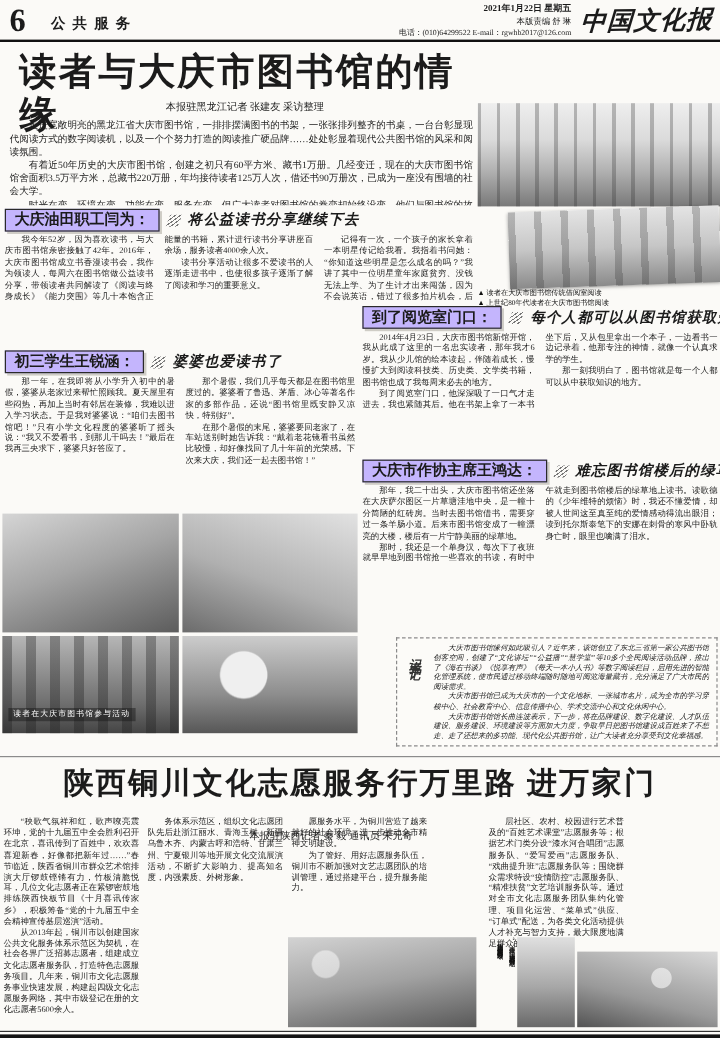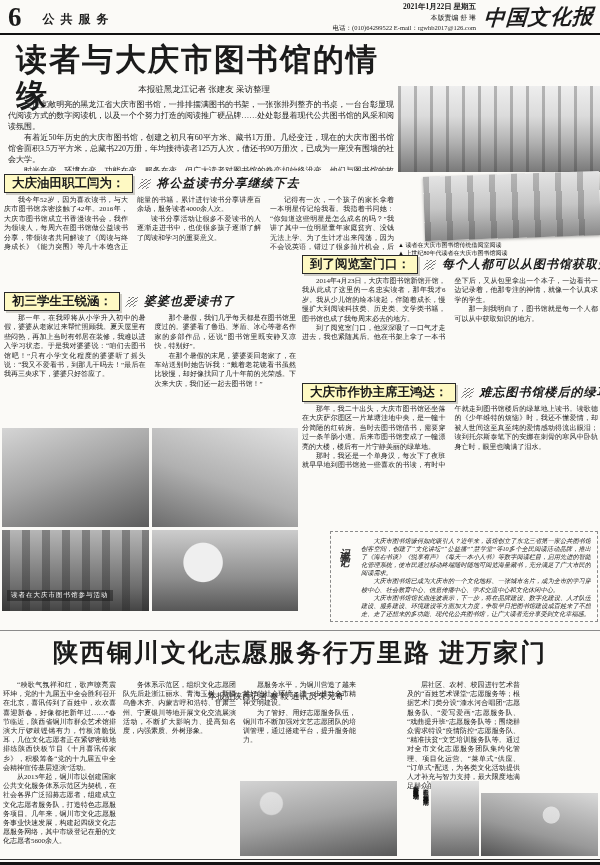--- a/index.html
+++ b/index.html
@@ -36,21 +36,21 @@
   .photo2 { position:absolute; left:424px; top:174px; width:176px; height:64px; transform:rotate(-2deg);
       background:
         repeating-linear-gradient(90deg, rgba(40,40,40,.25) 0 6px, rgba(0,0,0,0) 6px 22px),
         linear-gradient(180deg,#e6e4df 0%,#c9c6bf 50%,#8d8a82 100%);
       box-shadow:0 1px 3px rgba(0,0,0,.35); }
   .photo-captions { position:absolute; left:398px; top:241px; width:200px; font-size:6px; line-height:8px; color:#111; }
 
   
   .sec { position:absolute; }
   .sec-head { display:flex; align-items:center; gap:7px; margin-bottom:3px; }
-  .sec-name { font-weight:bold; font-size:12.5px; white-space:nowrap; background:#fef9c3;
+  .sec-name { font-weight:bold; font-size:12.5px; white-space:nowrap; background:#c4b5fd;
               border:1px solid #2a2a2a; box-shadow:2px 2px 0 #cfcdc6; padding:1px 7px; line-height:15px; }
   .sec-hatch { width:10px; height:10px; flex:0 0 auto;
                background:repeating-linear-gradient(135deg,#777 0 1px,transparent 1px 3px); transform:skew(-20deg); }
   .sec-quote { font-size:12px; font-weight:bold; font-style:italic; letter-spacing:1px; white-space:nowrap; }
   .sec-body { column-gap:9px; font-size:7px; line-height:9.4px; text-align:justify; overflow:hidden; }
   .cols2 { column-count:2; }
   .cols3 { column-count:3; }
   .sec1 { left:4px;  top:174px; width:390px; }  .sec1 .sec-body { height:60px; }
   .sec3 { left:302px; top:255px; width:296px; } .sec3 .sec-body { height:106px; }
   .sec2 { left:4px;  top:292px; width:292px; }  .sec2 .sec-body { height:112px; }

